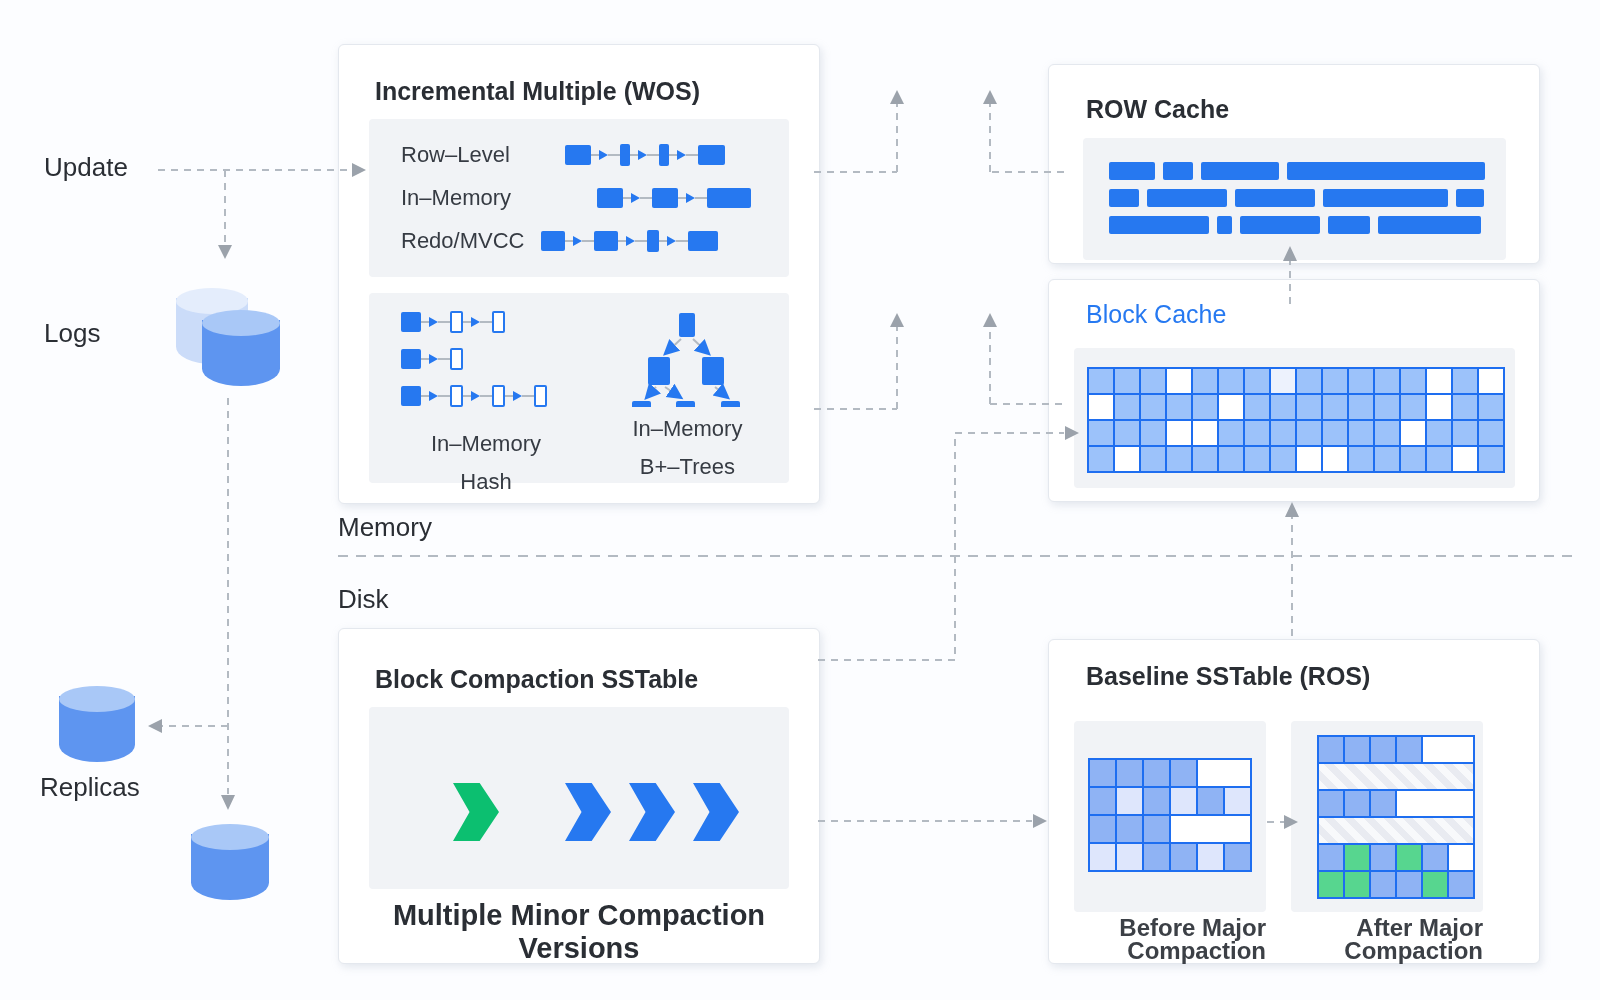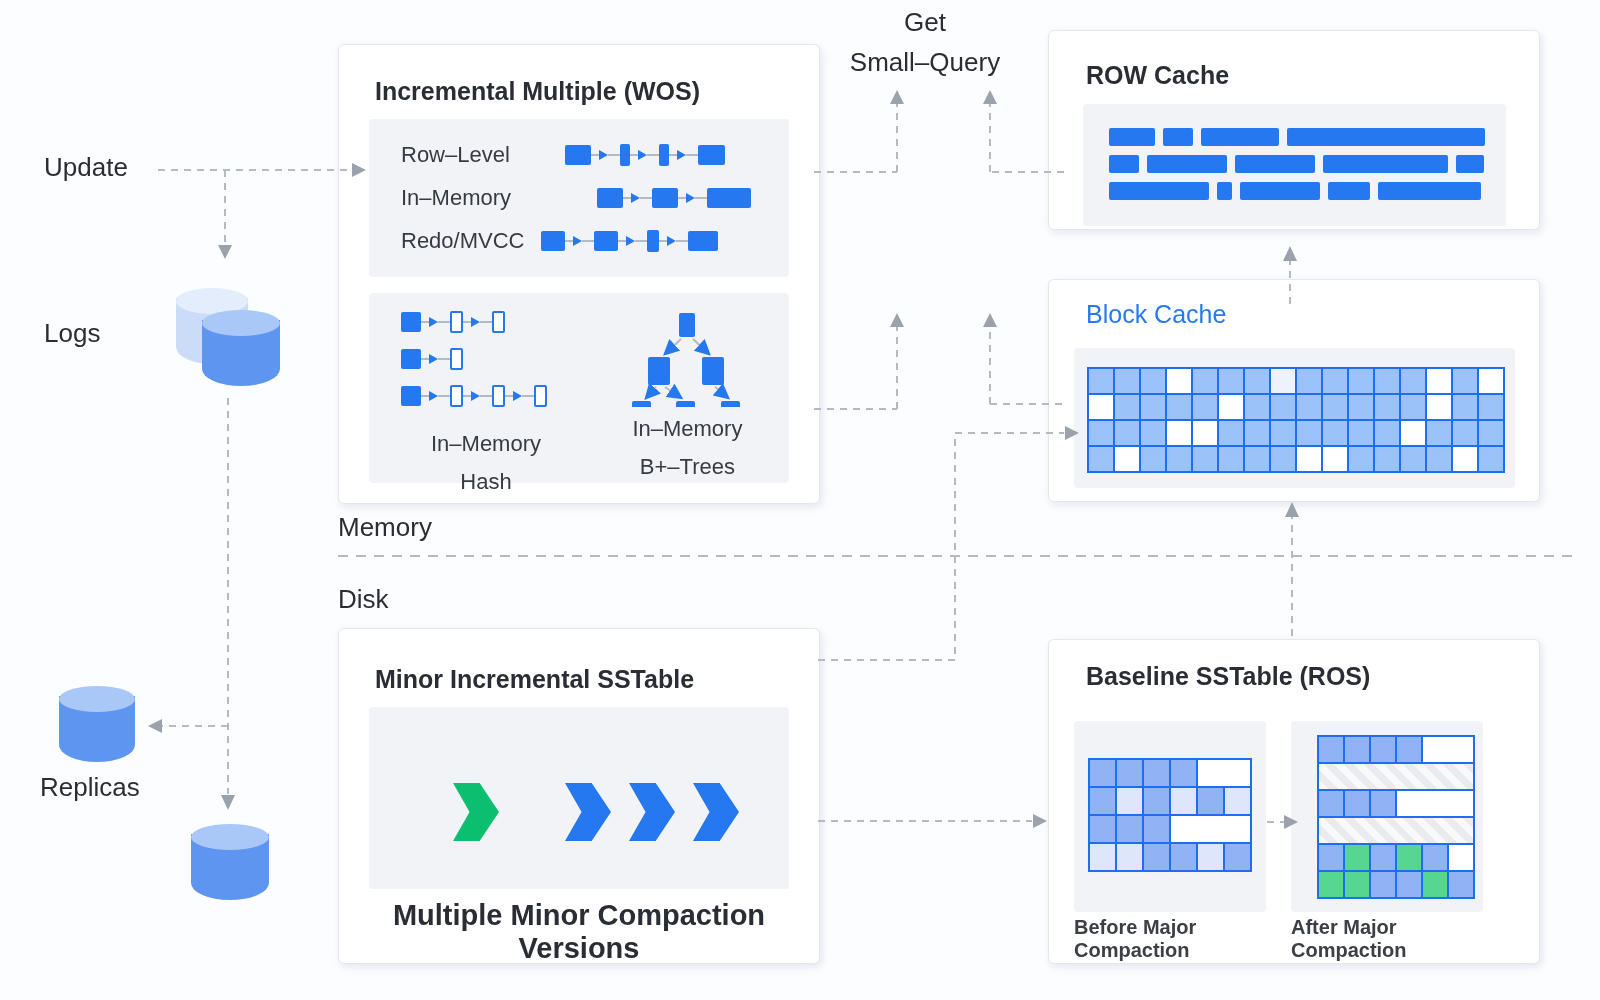--- a/index.html
+++ b/index.html
@@ -61,21 +61,21 @@
 
   
   #chevrons { position:absolute; left:84px; top:76px; display:flex; }
   .chevron { width:46px; height:58px; flex:none;
              clip-path:polygon(0 0,58% 0,100% 50%,58% 100%,0 100%,36% 50%); }
   .chev-green { background:var(--chev_green); margin-right:66px; }
   .chev-blue { background:var(--accent); margin-right:18px; }
   .minor-caption { position:absolute; left:0; width:100%; top:270px; text-align:center;
                    font-size:29px; font-weight:bold; color:var(--ink); }
 
-  .grid-caption { position:absolute; width:192px; text-align:left; font-size:20px; font-weight:bold;
+  .grid-caption { position:absolute; width:192px; text-align:right; font-size:24px; font-weight:bold;
                   color:#3c4046; line-height:23px; top:276px; }
 
   
   .cyl { position:absolute; }
   .cyl-top { position:relative; z-index:2; height:26px; border-radius:50%; }
   .cyl-body { margin-top:-16px; height:66px; border-radius:0 0 50% 50% / 0 0 26% 26%; }
   .cyl-front .cyl-top { background:var(--cyl_front_top); }
   .cyl-front .cyl-body { background:var(--cyl_front); }
   .cyl-back .cyl-top { background:var(--cyl_back_top); }
   .cyl-back .cyl-body { background:var(--cyl_back); }
@@ -253,26 +253,22 @@
           <rect x="10" y="90" width="19" height="28" fill="#2678f0" rx="2"></rect>
           <rect x="54" y="90" width="19" height="28" fill="#2678f0" rx="2"></rect>
           <rect x="99" y="90" width="19" height="28" fill="#2678f0" rx="2"></rect>
         </svg>
         <div class="panel-caption">In–Memory</div>
         <div class="panel-caption">B+–Trees</div>
       </div>
     </div>
   </div>
 
-  <div class="query-label" style="left:775px; top:2px;">
-    <div>Get</div>
-    <div>Small–Query</div>
-  </div>
-
-  <div class="card" style="left:1048px; top:30px; width:490px; height:198px;text-decoration:underline;">
+
+  <div class="card" style="left:1048px; top:64px; width:490px; height:198px;text-decoration:underline;">
     <div class="card-title" style="left:37px; top:30px;">ROW Cache</div>
     <div class="panel" id="rc-panel" style="left:34px; top:73px; width:423px; height:122px;">
         <div class="bar-row">
           <div class="bar" style="width: 46px;"></div>
           <div class="bar" style="width: 30px;"></div>
           <div class="bar" style="width: 78px;"></div>
           <div class="bar" style="width: 198px;"></div>
         </div>
         <div class="bar-row">
           <div class="bar" style="width: 30px;"></div>
@@ -356,21 +352,21 @@
         <div class="cell-b"></div>
         <div class="cell-b"></div>
         <div class="cell-b"></div>
         <div class="cell-b"></div>
         <div class="cell-w"></div>
         <div class="cell-b"></div>
       </div>
   </div>
 
   <div class="card" style="left:338px; top:628px; width:480px; height:334px;">
-    <div class="card-title" style="left:36px; top:36px;">Minor Incremental SSTable</div>
+    <div class="card-title" style="left:36px; top:36px;">Block Compaction SSTable</div>
     <div class="panel" style="left:30px; top:78px; width:420px; height:182px;">
       <div id="chevrons">
           <div class="chevron chev-green"></div>
           <div class="chevron chev-blue"></div>
           <div class="chevron chev-blue"></div>
           <div class="chevron chev-blue"></div>
         </div>
     </div>
     <div class="minor-caption">Multiple Minor Compaction Versions</div>
   </div>

